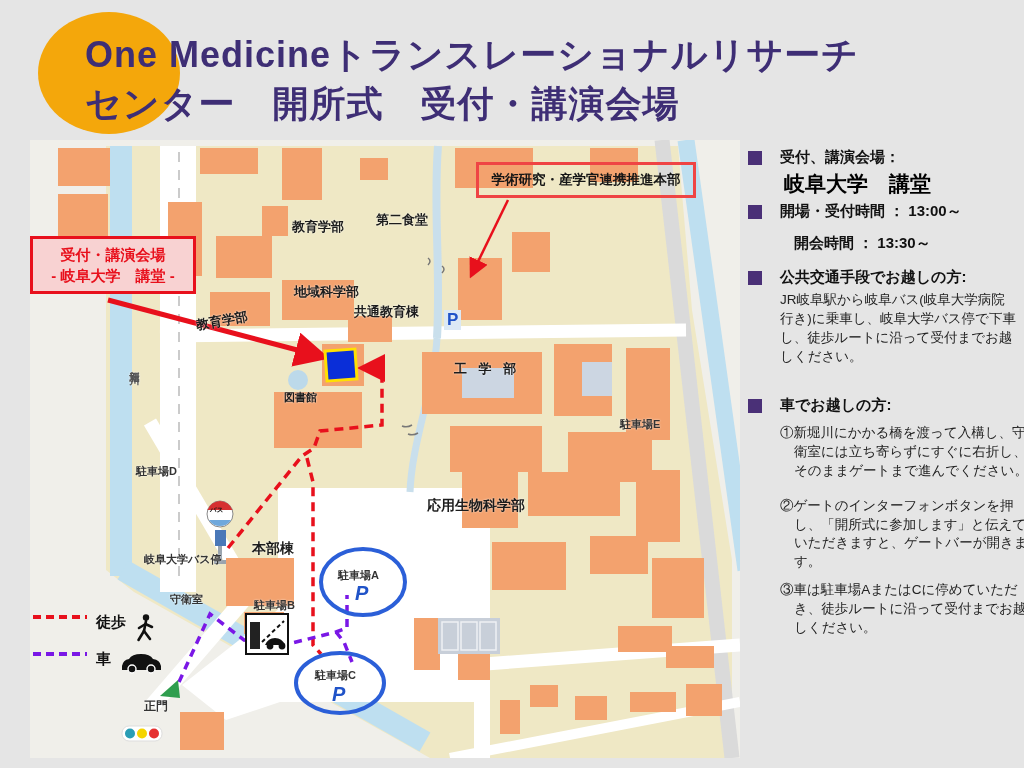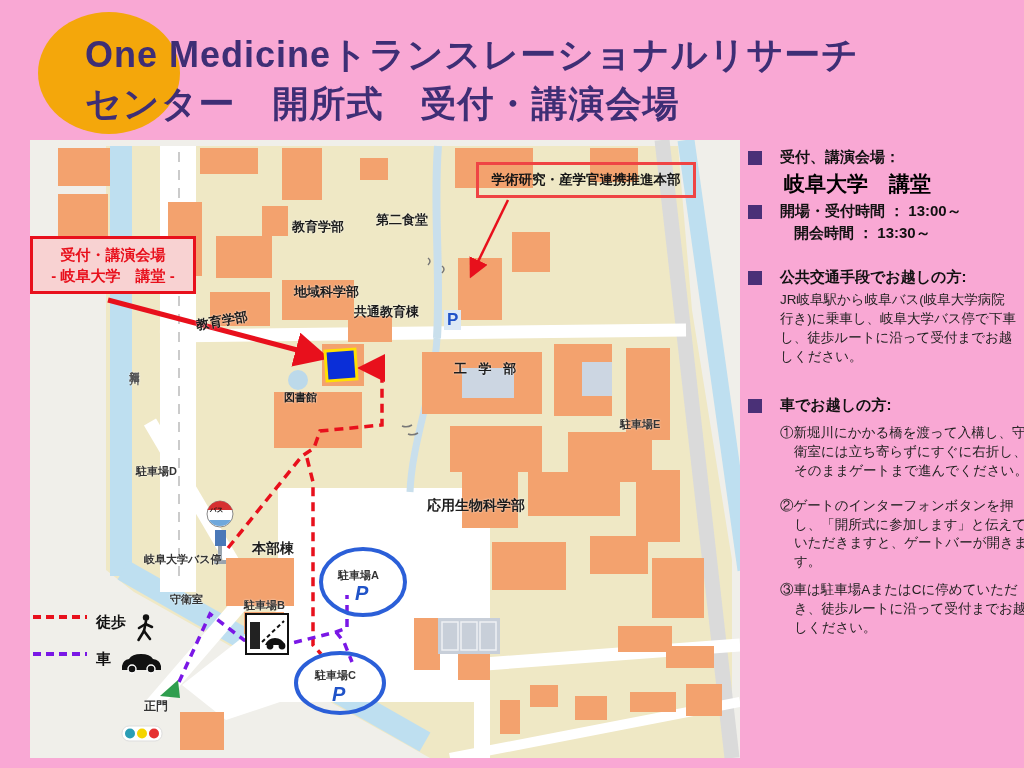--- a/index.html
+++ b/index.html
@@ -1,16 +1,16 @@
 <!DOCTYPE html>
 <html><head>
 <meta charset="utf-8">
 <style>
   html,body{margin:0;padding:0;background:#fff;}
-  .page{position:relative;width:1024px;height:768px;background:#f9a8d4;overflow:hidden;
+  .page{position:relative;width:1024px;height:768px;background:#e5e5e5;overflow:hidden;
         font-family:"Liberation Sans", sans-serif;color:#111;}
   
   .title-circle{position:absolute;left:38px;top:12px;width:142px;height:122px;
                 background:#F4A70B;border-radius:50%;}
   .title{position:absolute;left:85px;top:30px;z-index:2;font-weight:bold;
          color:#3E2E75;font-size:36px;line-height:49px;letter-spacing:1px;white-space:nowrap;}
   
   .map{position:absolute;left:30px;top:140px;width:710px;height:618px;}
   .map svg{position:absolute;left:0;top:0;}
   .mlabel{position:absolute;z-index:3;font-weight:bold;font-size:13px;color:#1c1c1c;
@@ -202,21 +202,21 @@
     <div class="mlabel" style="left:346px;top:71px;">第二食堂</div>
     <div class="mlabel" style="left:264px;top:143px;">地域科学部</div>
     <div class="mlabel" style="left:324px;top:163px;">共通教育棟</div>
     <div class="mlabel" style="left:166px;top:172px;transform:rotate(-10deg);">教育学部</div>
     <div class="mlabel" style="left:424px;top:220px;letter-spacing:4px;">工 学 部</div>
     <div class="mlabel" style="left:254px;top:250px;font-size:11px;">図書館</div>
     <div class="mlabel" style="left:397px;top:347px;font-size:14px;margin-top:10px;">応用生物科学部</div>
     <div class="mlabel" style="left:222px;top:400px;font-size:14px;">本部棟</div>
     <div class="mlabel msmall" style="left:106px;top:324px;">駐車場D</div>
     <div class="mlabel msmall" style="left:590px;top:277px;">駐車場E</div>
-    <div class="mlabel msmall" style="left:214px;top:458px;">駐車場B</div>
+    <div class="mlabel msmall" style="left:224px;top:458px;">駐車場B</div>
     <div class="mlabel msmall" style="left:140px;top:452px;">守衛室</div>
     <div class="mlabel msmall" style="left:114px;top:412px;">岐阜大学バス停</div>
     <div class="mlabel msmall" style="left:114px;top:558px;font-size:12px;">正門</div>
     <div class="mlabel vertical" style="left:98px;top:222px;">新堀川</div>
     <div class="mlabel" style="left:180px;top:366px;font-size:6.5px;color:#111;text-shadow:none;">バス</div>
 
     <div class="mlabel msmall" style="left:308px;top:428px;">駐車場A</div>
     <div class="p-big" style="left:325px;top:442px;">P</div>
     <div class="mlabel msmall" style="left:285px;top:528px;">駐車場C</div>
     <div class="p-big" style="left:302px;top:543px;">P</div>
@@ -262,21 +262,21 @@
       <span class="bullet" style="top:3px;"></span>
       <div class="ptxt">
         <div class="h15">受付、講演会場：</div>
         <div class="venue-name">岐阜大学　講堂</div>
       </div>
     </div>
     <div class="sec" style="top:56px;">
       <span class="bullet" style="top:3px;"></span>
       <div class="ptxt">
         <div class="h15">開場・受付時間 ： 13:00～</div>
-        <div class="h15" style="margin-left:14px;margin-top:3px;">開会時間 ： 13:30～</div>
+        <div class="h15" style="margin-left:14px;margin-top:13px;">開会時間 ： 13:30～</div>
       </div>
     </div>
     <div class="sec" style="top:122px;">
       <span class="bullet" style="top:3px;"></span>
       <div class="ptxt">
         <div class="h15">公共交通手段でお越しの方:</div>
         <div class="body-txt" style="margin-top:4px;">JR岐阜駅から岐阜バス(岐阜大学病院行き)に乗車し、岐阜大学バス停で下車し、徒歩ルートに沿って受付までお越しください。</div>
       </div>
     </div>
     <div class="sec" style="top:250px;">

